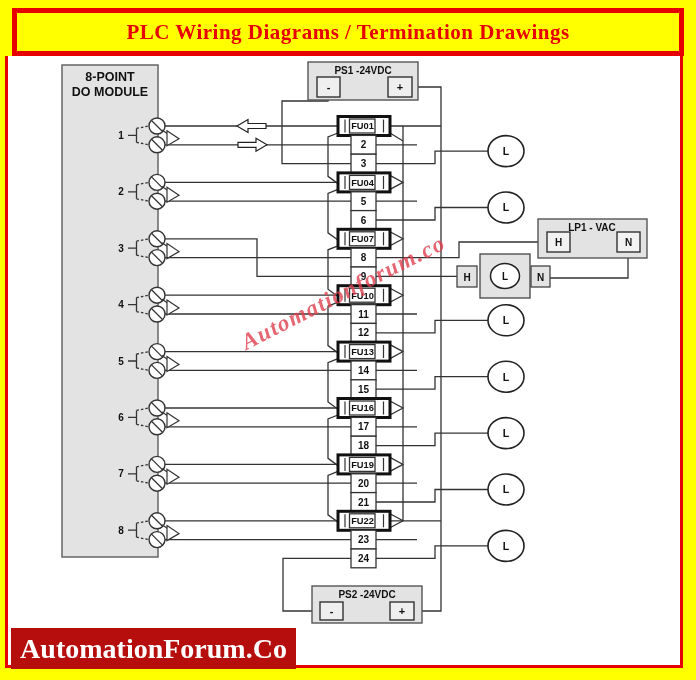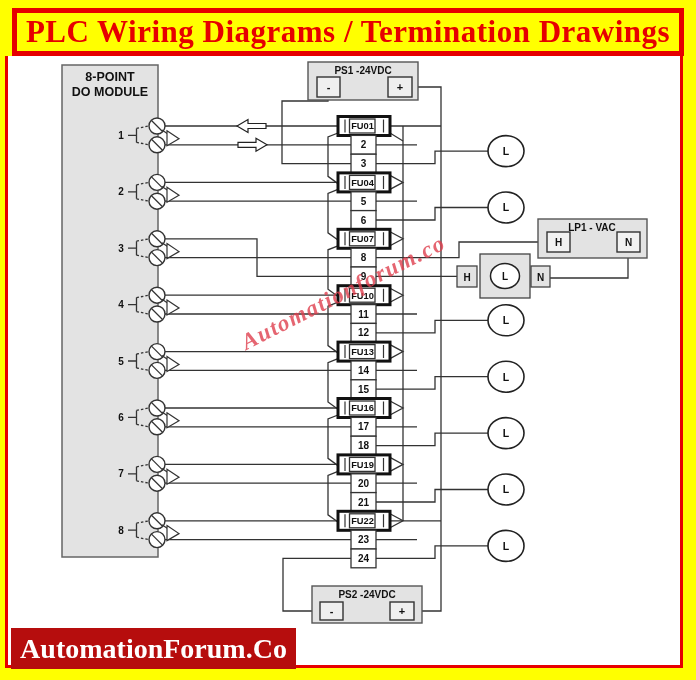--- a/index.html
+++ b/index.html
@@ -1,21 +1,21 @@
 <!DOCTYPE html>
 <html><head>
 <meta charset="utf-8">
 <style>
   html,body{margin:0;padding:0}
   body{width:696px;height:680px;position:relative;background:#ffff00;overflow:hidden}
   .frame{position:absolute;left:5px;top:56px;width:678px;height:612px;background:#ffffff;
          border:3px solid #e60000;border-top:none;box-sizing:border-box}
   .title-banner{position:absolute;left:12px;top:8px;width:662px;height:38px;
          border:5px solid #e60000;background:#ffff00;display:flex;align-items:center;justify-content:center;
-         font-family:"Liberation Serif",serif;font-weight:bold;font-size:31px;color:#e60000;
+         font-family:"Liberation Serif",serif;font-weight:bold;font-size:21px;color:#e60000;
          letter-spacing:.5px;white-space:nowrap}
   .footer-banner{position:absolute;left:11px;top:628px;width:285px;height:41px;background:#b60d0d;
          color:#ffffff;font-family:"Liberation Serif",serif;font-weight:bold;font-size:28px;
          display:flex;align-items:center;justify-content:center;white-space:nowrap}
   .watermark{position:absolute;left:243px;top:331px;transform:rotate(-27deg);transform-origin:0 50%;
          font-family:"Liberation Serif",serif;font-style:italic;font-weight:600;font-size:23px;
          letter-spacing:1.5px;color:rgba(223,62,77,.8);white-space:nowrap}
   svg{position:absolute;left:0;top:0}
   .t{font-family:"Liberation Sans",sans-serif;font-weight:bold;fill:#111;text-anchor:middle}
   .w{fill:none;stroke:#333;stroke-width:1.3}

